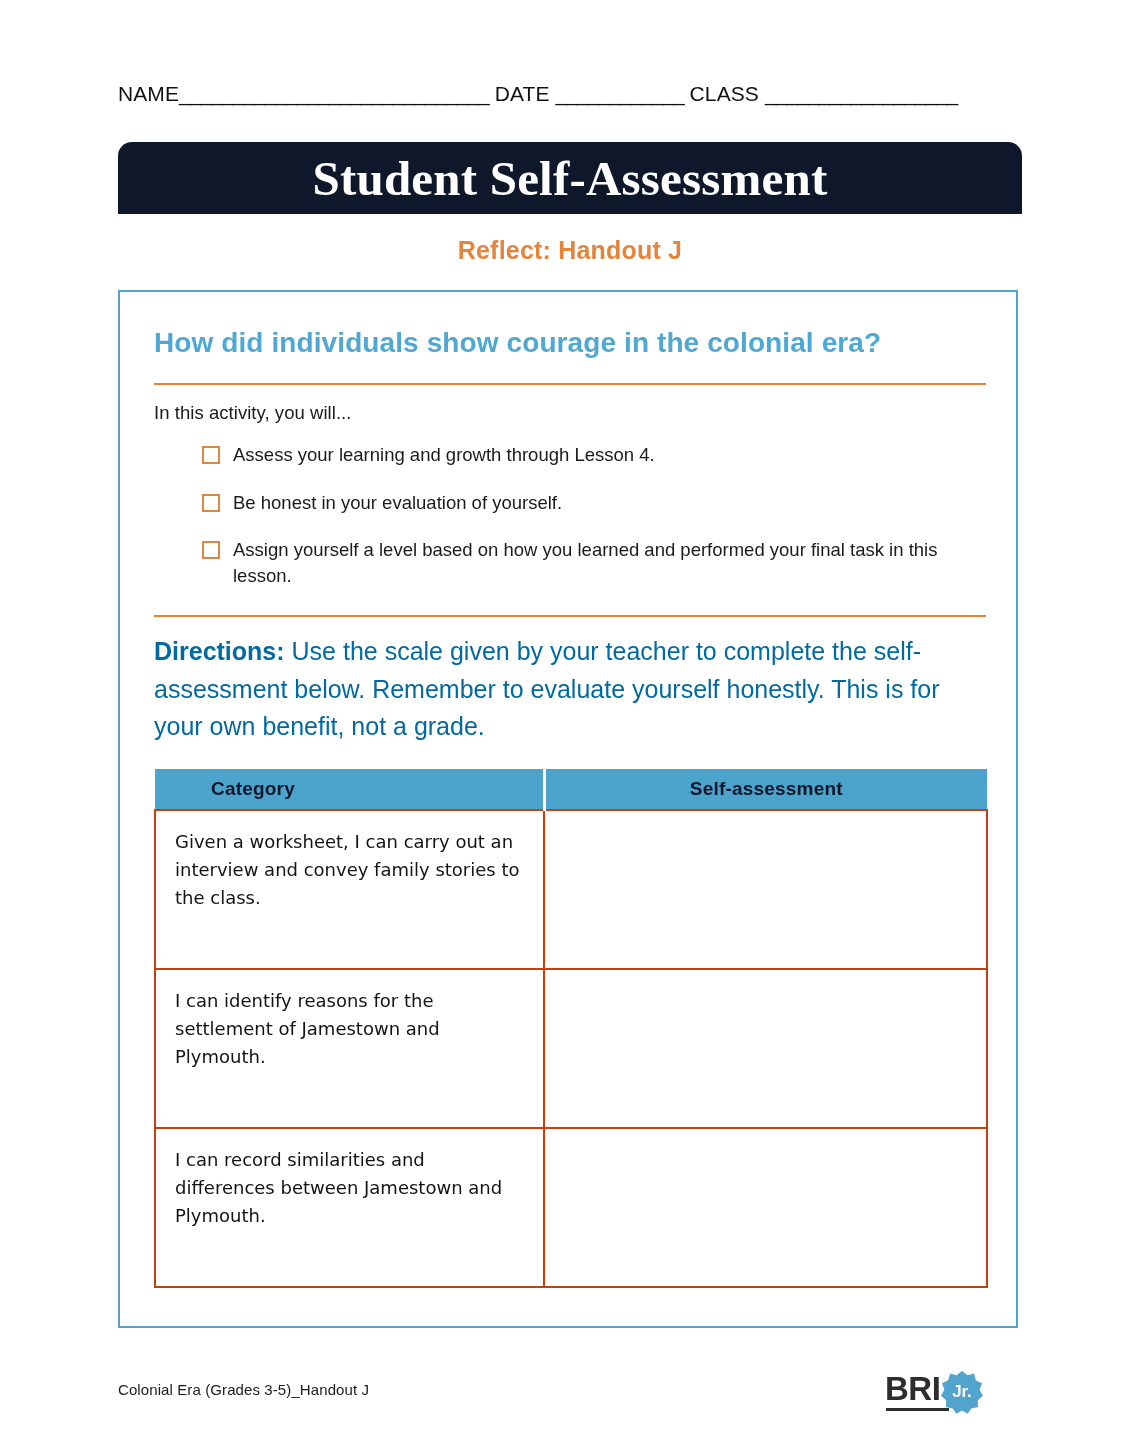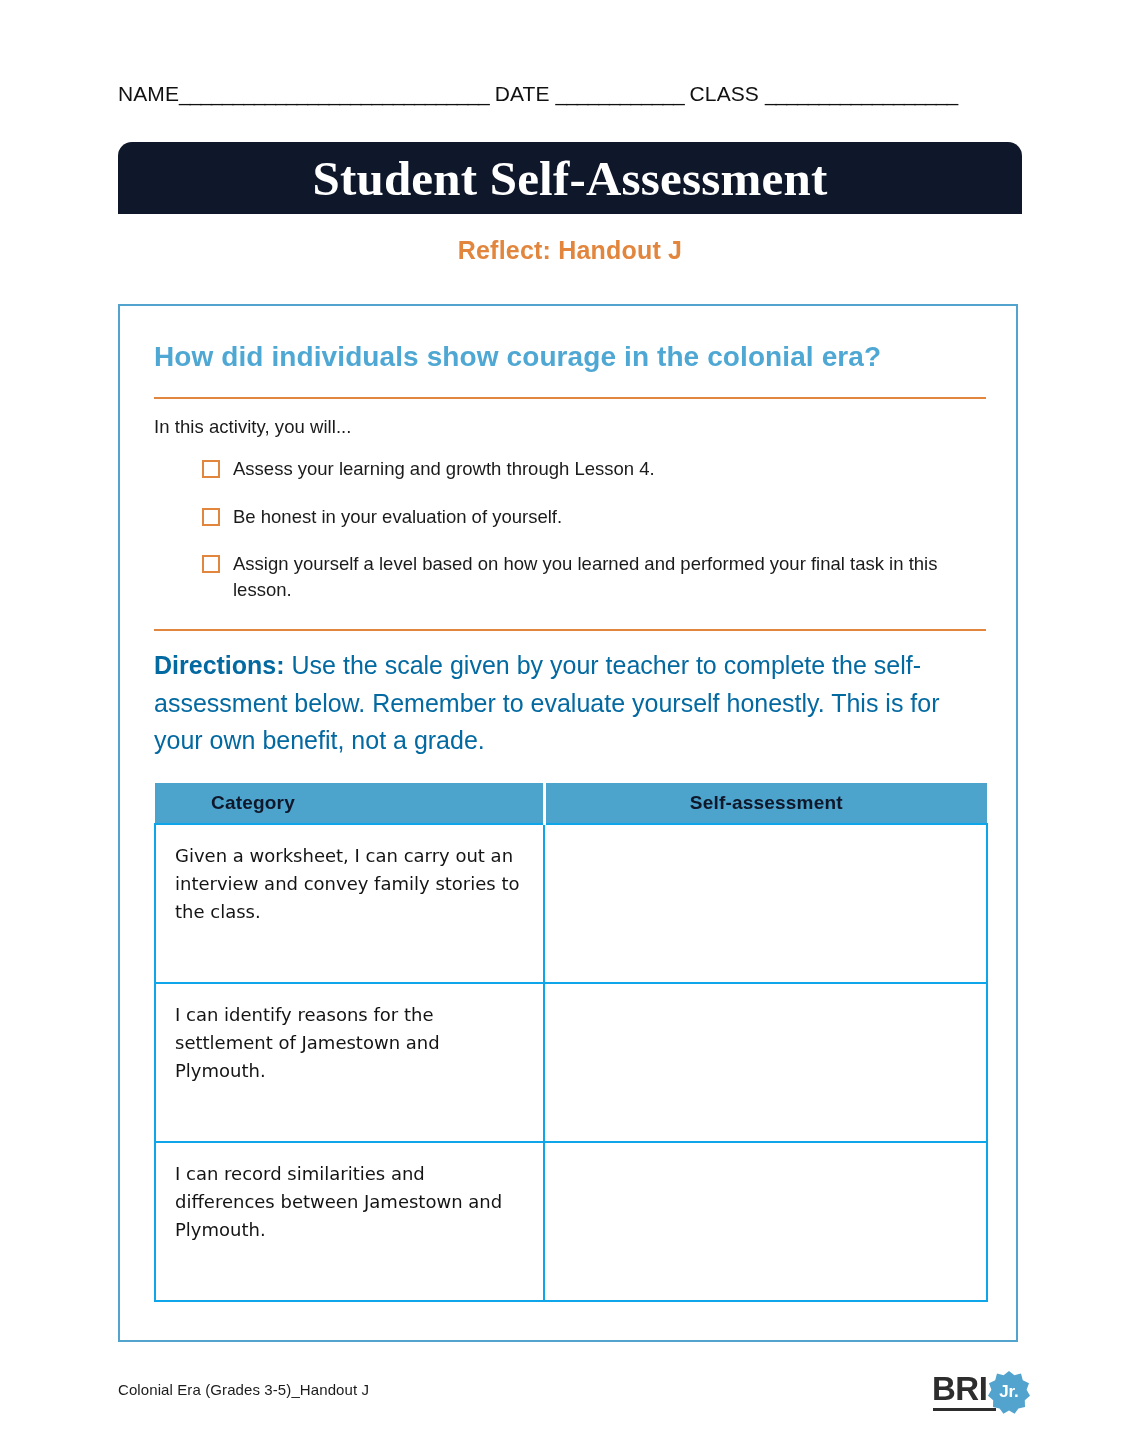--- a/index.html
+++ b/index.html
@@ -72,21 +72,21 @@
     font-size: 25px;
     font-weight: 700;
     color: #E2853D;
     letter-spacing: 0.2px;
   }
 
   
   .content-box {
     position: absolute;
     left: 118px;
-    top: 304px;
+    top: 290px;
     width: 900px;
     height: 1038px;
     border: 2px solid #52A3CE;
     box-sizing: border-box;
     background: #ffffff;
   }
 
   .inner {
     position: absolute;
     left: 34px;
@@ -180,21 +180,21 @@
     letter-spacing: 0.2px;
     border: none;
   }
   .tbl th.th-right {
     text-align: center;
     padding: 0;
     border-left: 3px solid #ffffff;
     margin-left: 40px;
   }
   .tbl td {
-    border: 2px solid #0ea5e9;
+    border: 2px solid #c2410c;
     vertical-align: top;
     padding: 17px 18px 0 19px;
     font-family: "DejaVu Sans", sans-serif;
     font-size: 18px;
     line-height: 1.56;
     color: #141414;
     height: 140px;
   }
   .tbl td.cell-answer { padding: 0; }
   .tbl col.c1 { width: 389px; }
@@ -205,21 +205,21 @@
     position: absolute;
     left: 118px;
     top: 1381px;
     font-size: 15px;
     color: #1b1b1b;
     letter-spacing: 0.1px;
   }
 
   .logo {
     position: absolute;
-    left: 932px;
+    left: 885px;
     top: 1368px;
     width: 100px;
     height: 52px;
   }
   .logo-bri {
     position: absolute;
     left: 0;
     top: 4px;
     font-family: "Liberation Sans", sans-serif;
     font-size: 33px;

